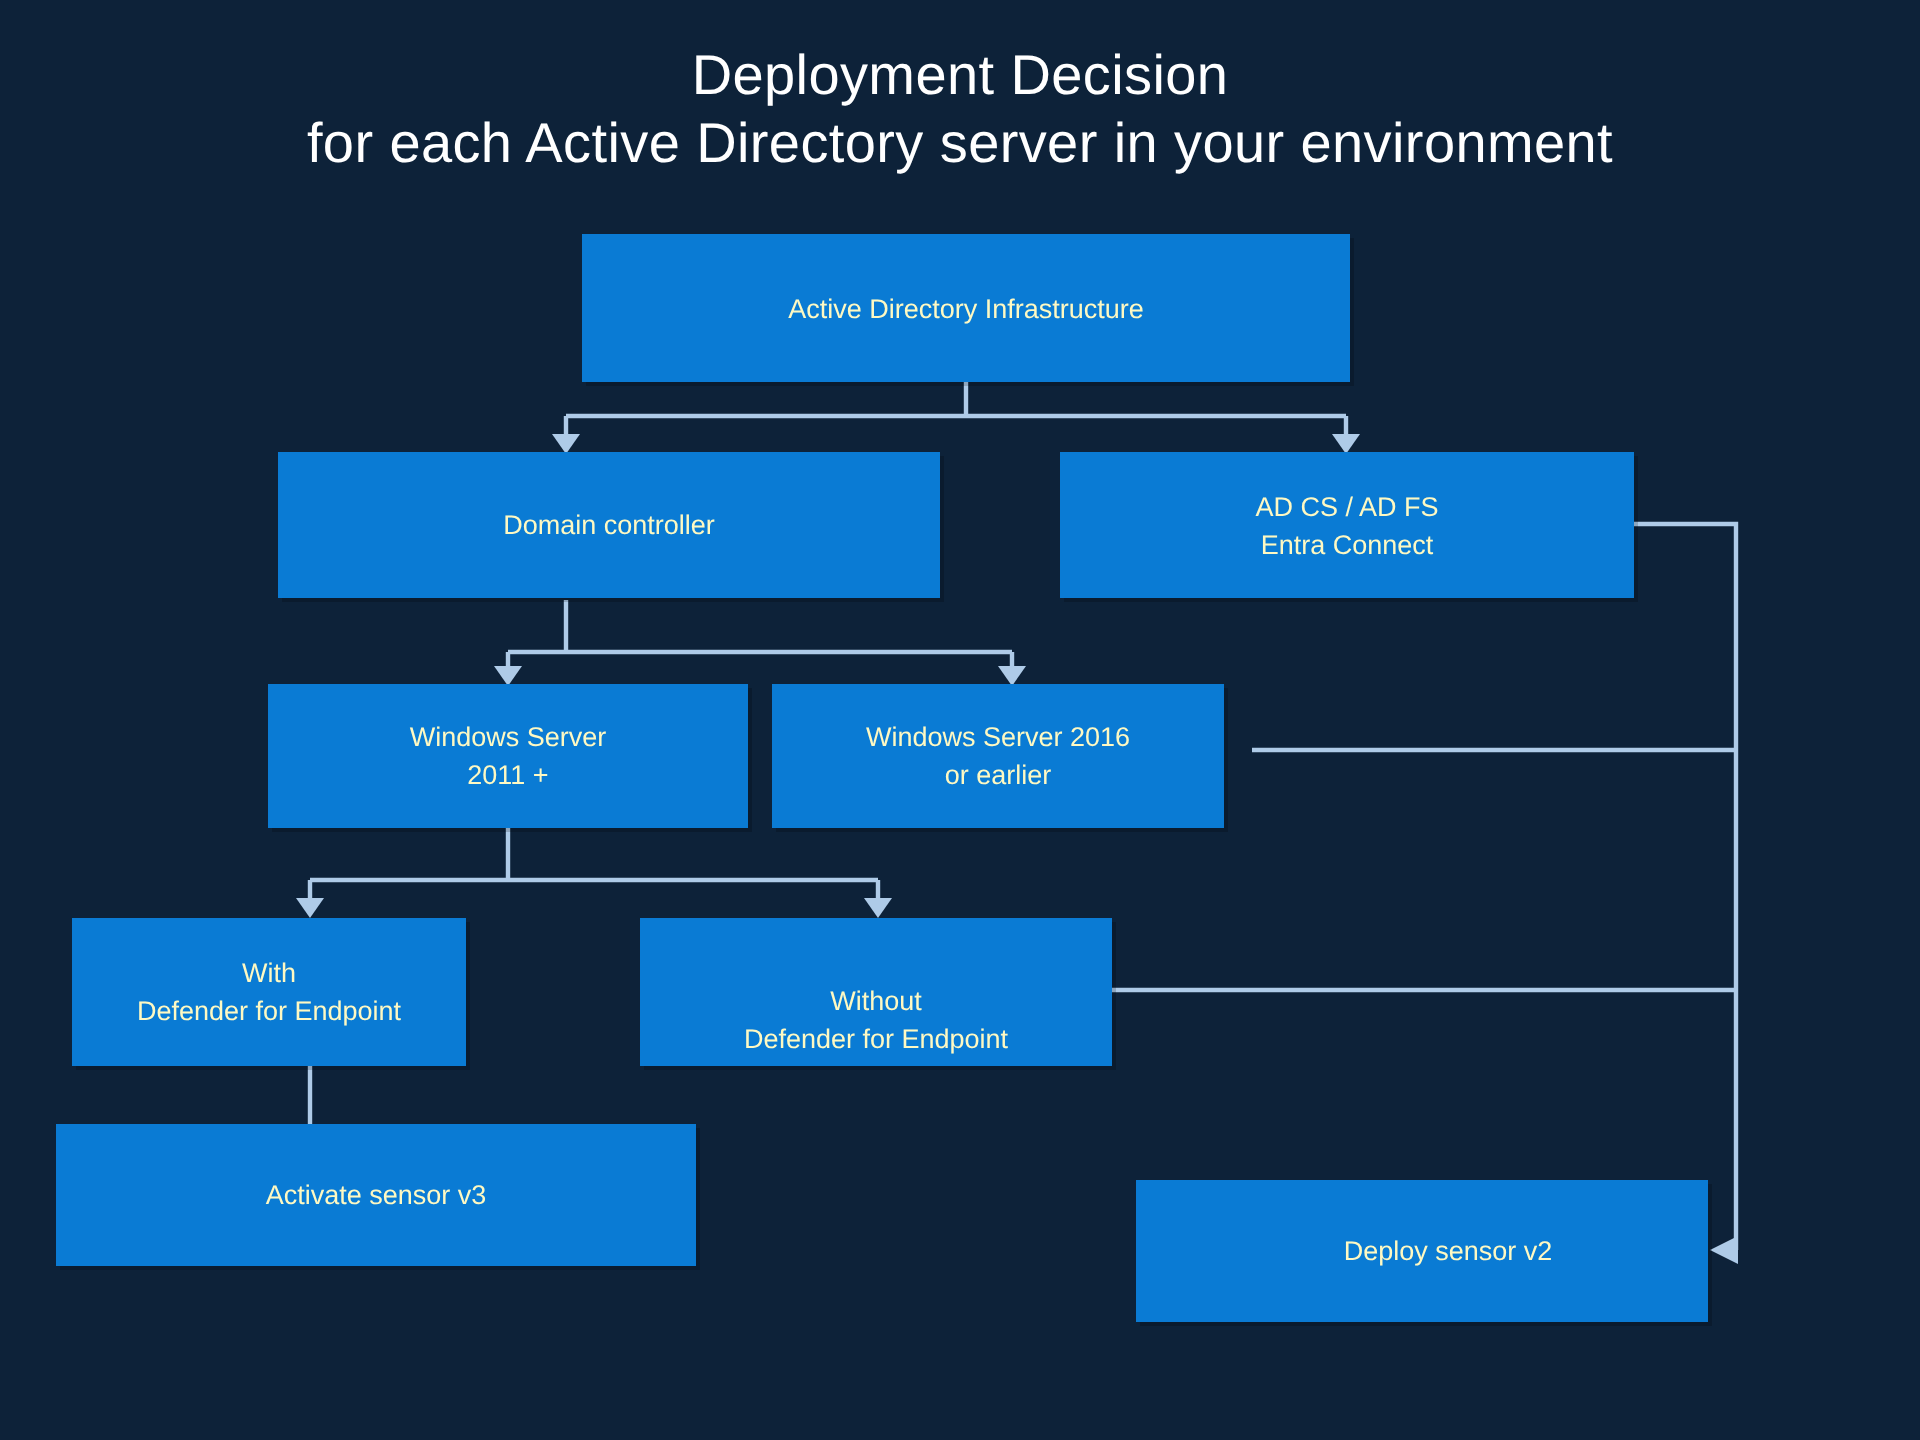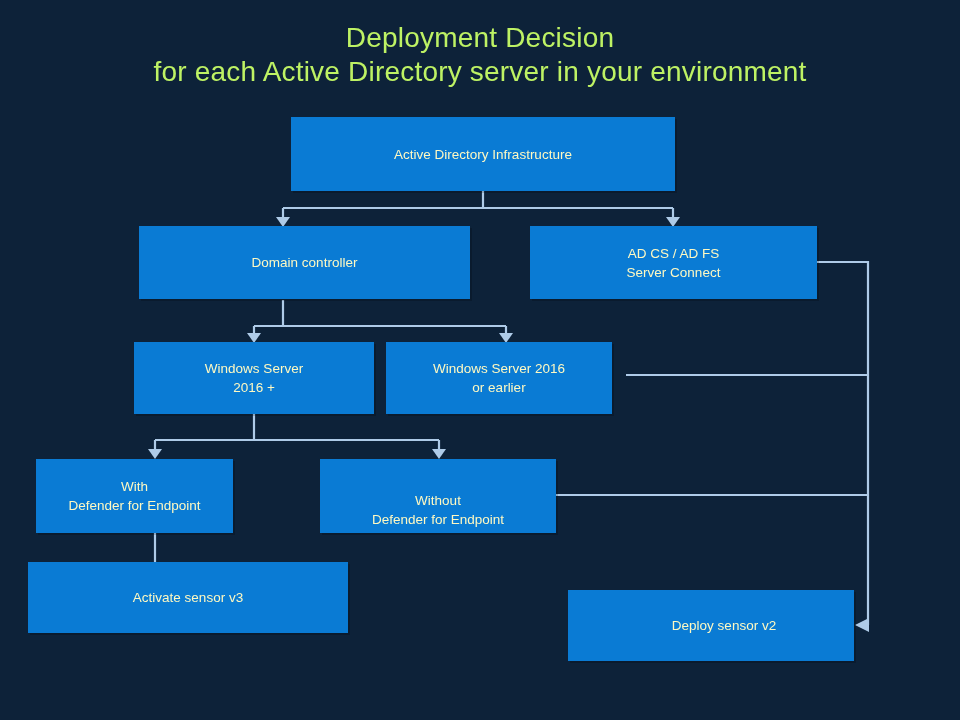--- a/index.html
+++ b/index.html
@@ -6,21 +6,21 @@
   body{
     width:960px;height:720px;
     background:#0d2239;
     font-family:"Liberation Sans","DejaVu Sans",sans-serif;
     overflow:hidden;
   }
   #stage{position:relative;width:960px;height:720px;}
 
   .title-block{
     position:absolute;left:0;top:20px;width:960px;
-    text-align:center;color:#bef264;
+    text-align:center;color:#ffffff;
   }
   .title-line1{font-size:28px;line-height:36px;font-weight:400;letter-spacing:.2px;}
   .title-line2{font-size:28px;line-height:32px;font-weight:400;letter-spacing:.2px;}
 
   .node{
     position:absolute;
     background:#0a7bd4;
     color:#fef9c3;
     display:flex;align-items:center;justify-content:center;
     text-align:center;
@@ -72,26 +72,26 @@
   <div class="node" style="left:291px;top:117px;width:384px;height:74px;">
     <span>Active Directory Infrastructure</span>
   </div>
 
   <div class="node" style="left:139px;top:226px;width:331px;height:73px;justify-content:center;">
     <span>Domain controller</span>
   </div>
 
   <div class="node" style="left:530px;top:226px;width:287px;height:73px;">
     <span>AD CS / AD FS
-Server Connect</span>
+Entra Connect</span>
   </div>
 
   <div class="node" style="left:134px;top:342px;width:240px;height:72px;">
     <span>Windows Server
-2016 +</span>
+2011 +</span>
   </div>
 
   <div class="node" style="left:386px;top:342px;width:226px;height:72px;">
     <span>Windows Server 2016
 or earlier</span>
   </div>
 
   <div class="node" style="left:36px;top:459px;width:197px;height:74px;">
     <span>With
 Defender for Endpoint</span>

